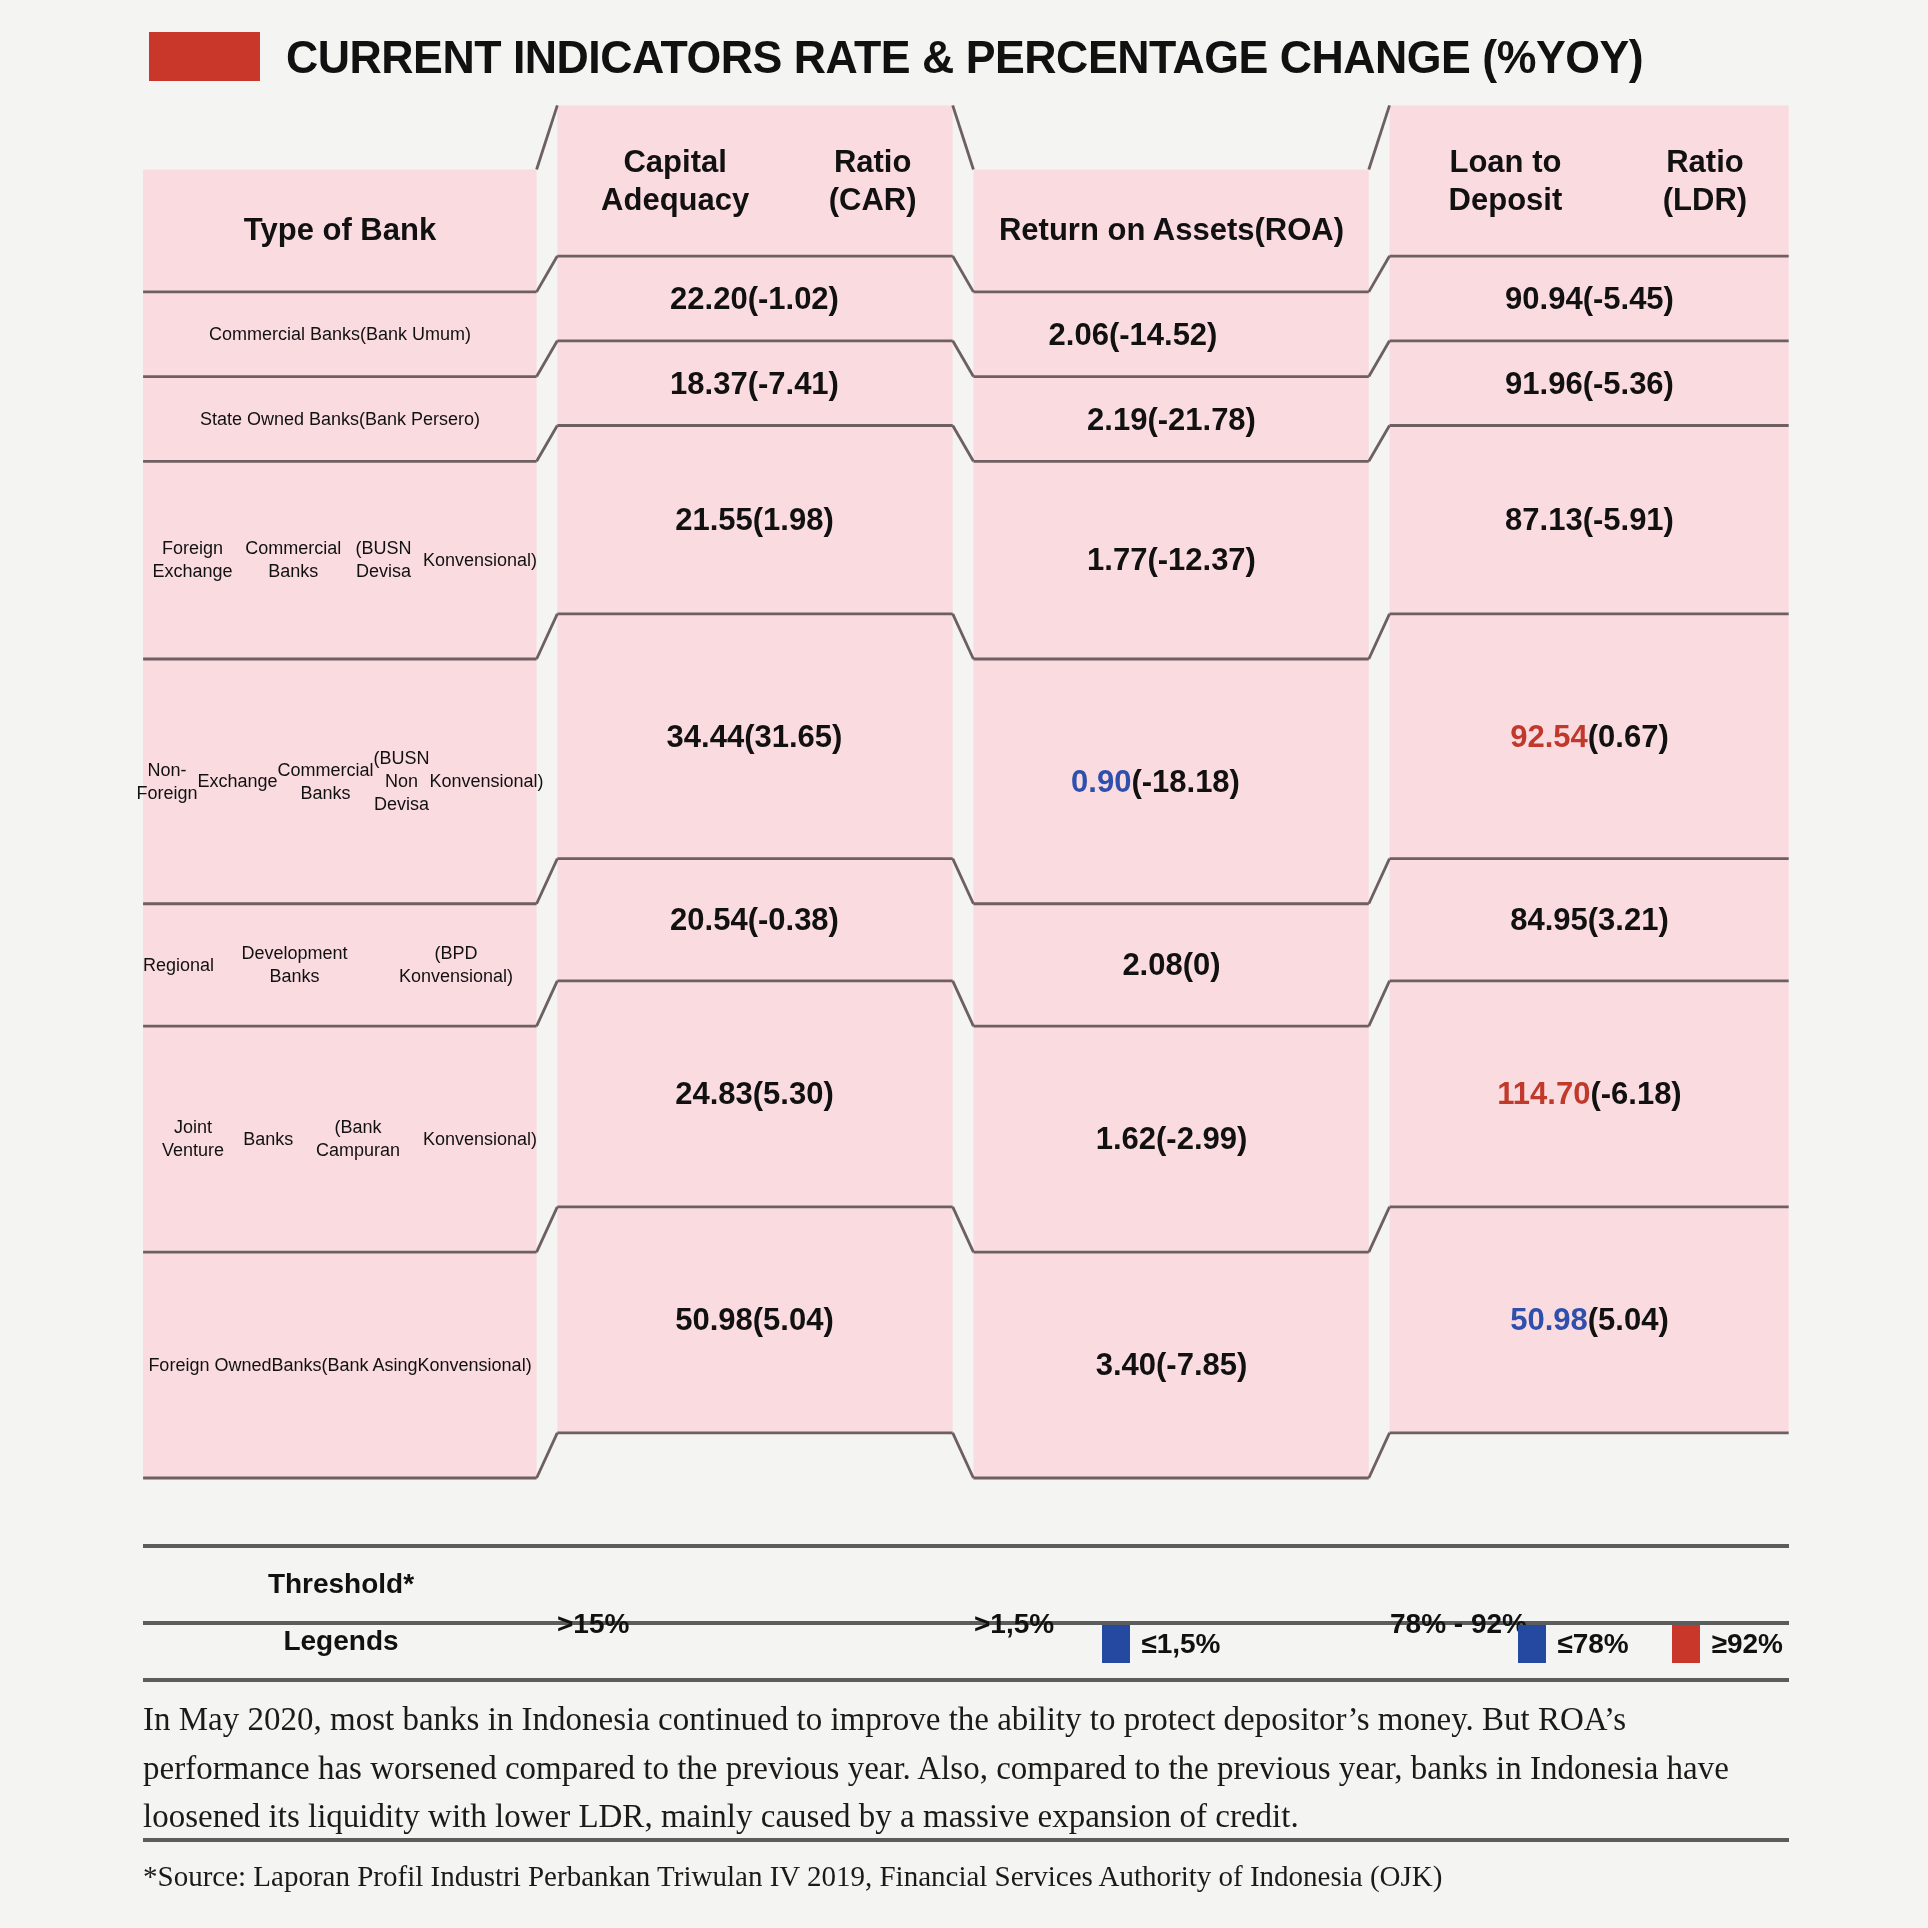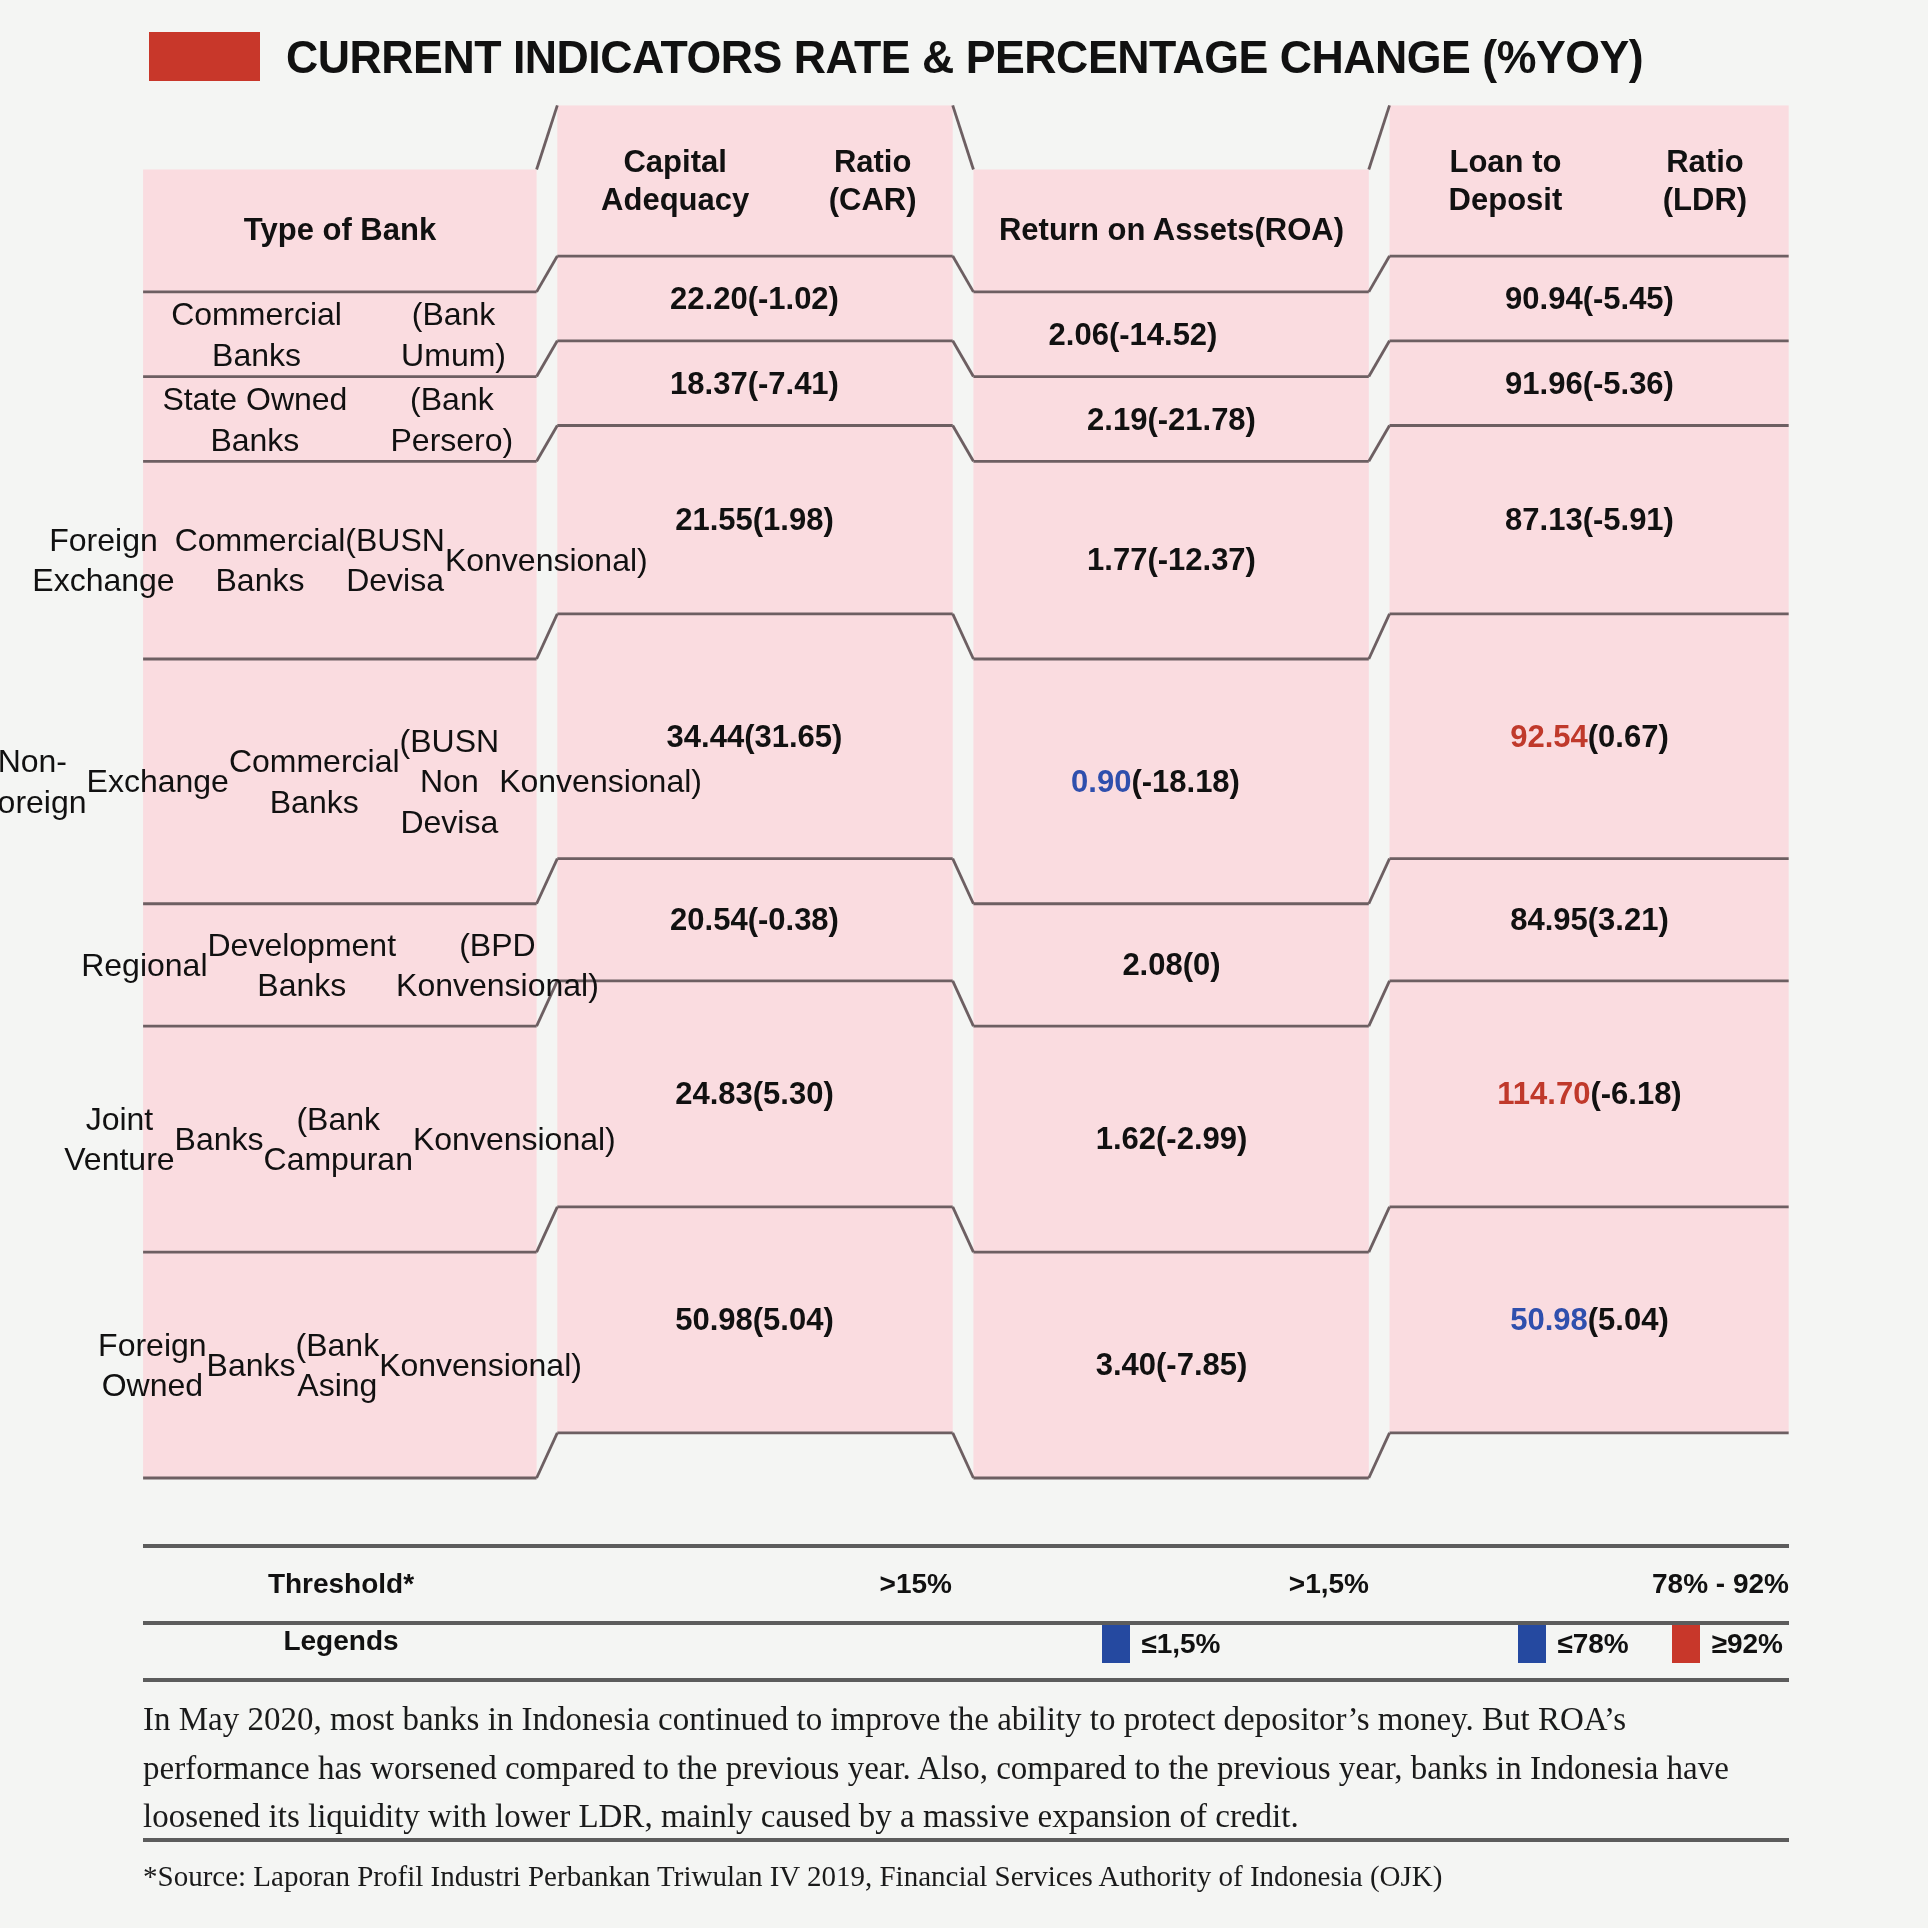--- a/index.html
+++ b/index.html
@@ -29,35 +29,36 @@
   #stage{ position:absolute; left:0; top:0; width:1928px; height:1928px; }
   #tablesvg{ position:absolute; left:0; top:0; }
   .cellbox{
     position:absolute;
     display:flex; 
     align-items:center; justify-content:center;
     text-align:center; color:#111;
     pointer-events:none;
   }
   .hdr{ font-size:31px; font-weight:bold; line-height:1.22; }
-  .bankname{ font-size:32px; font-weight:400; line-height:1.26; }
+  .bankname{ font-size:18px; font-weight:400; line-height:1.26; }
   .valmain{ font-size:31px; font-weight:bold; line-height:1.22; }
   .valsub{ font-size:31px; font-weight:bold; line-height:1.22; }
   .v-red{ color:#c0392b; }
   .v-blue{ color:#2f4fad; }
   
   #footer-block{ position:absolute; left:0; top:0; width:1928px; }
   .rule{ position:absolute; background:#5c5c5c; }
   .frow-label{
     position:absolute; font-size:28px; font-weight:bold; color:#111;
     text-align:center;
   }
   .frow-val{
     position:absolute; font-size:28px; font-weight:bold; color:#111;
-    text-align:right;
+    text-align:left;
+    margin-top:40px;
   }
   .legend-group{
     position:absolute; display:flex; align-items:center; gap:11.3px;
     font-size:28px; font-weight:bold; color:#111;
   }
   .swatch{ width:28px; height:38px; display:inline-block; }
   .sw-blue{ background:#2549a0; }
   .sw-red{ background:#c8372a; }
   
   #para{

